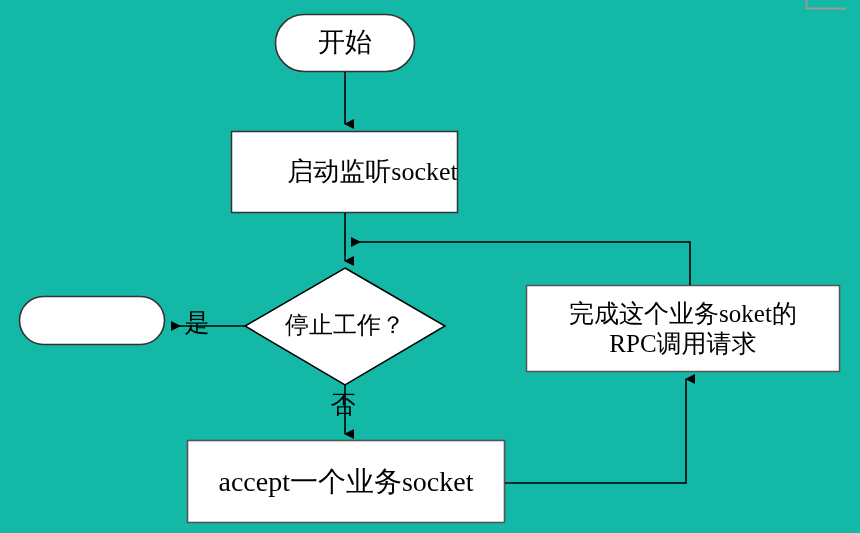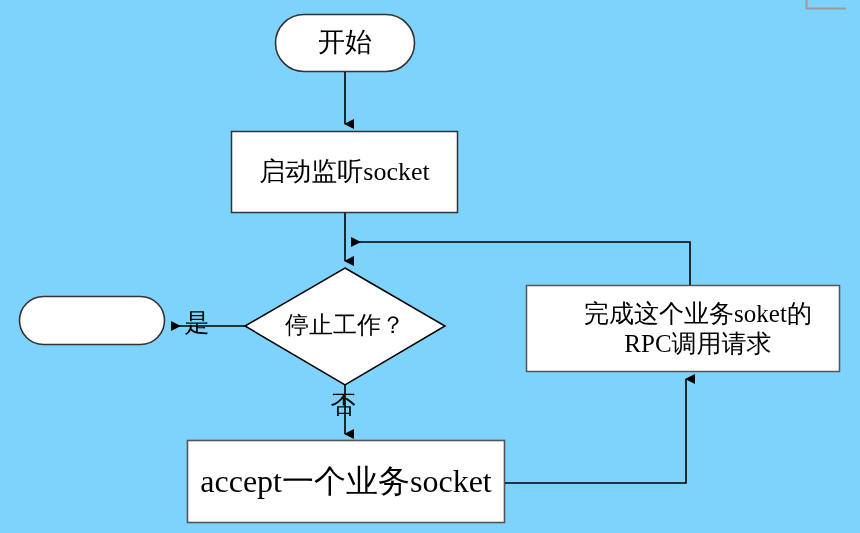--- a/index.html
+++ b/index.html
@@ -10,46 +10,46 @@
   body {
     width: 860px;
     height: 533px;
     overflow: hidden;
     font-family: "Liberation Serif", "DejaVu Serif", serif;
   }
   #flowchart-root {
     position: relative;
     width: 860px;
     height: 533px;
-    background: #7dd3fc;
+    background: #14b8a6;
   }
   svg.diagram-layer {
     position: absolute;
     left: 0;
     top: 0;
     width: 860px;
     height: 533px;
   }
   .node-label {
     position: absolute;
     display: flex;
     align-items: center;
     justify-content: center;
     text-align: center;
     color: #000000;
     line-height: 1.18;
     white-space: pre-line;
     pointer-events: none;
   }
   .lbl-start    { left: 275px; top: 14px;  width: 140px; height: 58px;  font-size: 27px; }
-  .lbl-listen   { left: 231px; top: 131px; width: 227px; height: 82px;  font-size: 26px; }
+  .lbl-listen   { left: 231px; top: 131px; width: 227px; height: 82px;  font-size: 26px; padding-left: 28px; }
   .lbl-decision { left: 255px; top: 296px; width: 180px; height: 58px;  font-size: 24px; }
   .lbl-end      { left: 19px;  top: 296px; width: 146px; height: 49px;  font-size: 27px; }
-  .lbl-rpc      { left: 528px; top: 286px; width: 310px; height: 85px;  font-size: 25px; padding-left: 15px; }
-  .lbl-accept   { left: 187px; top: 440px; width: 318px; height: 83px;  font-size: 32px; }
+  .lbl-rpc      { left: 528px; top: 286px; width: 310px; height: 85px;  font-size: 25px; }
+  .lbl-accept   { left: 187px; top: 440px; width: 318px; height: 83px;  font-size: 28px; }
 
   .edge-label {
     position: absolute;
     color: #000000;
     font-size: 25px;
     line-height: 1;
     pointer-events: none;
   }
   .lbl-yes { left: 180px; top: 310px; width: 34px; text-align: center; }
   .lbl-no  { left: 326px; top: 392px; width: 34px; text-align: center; }

